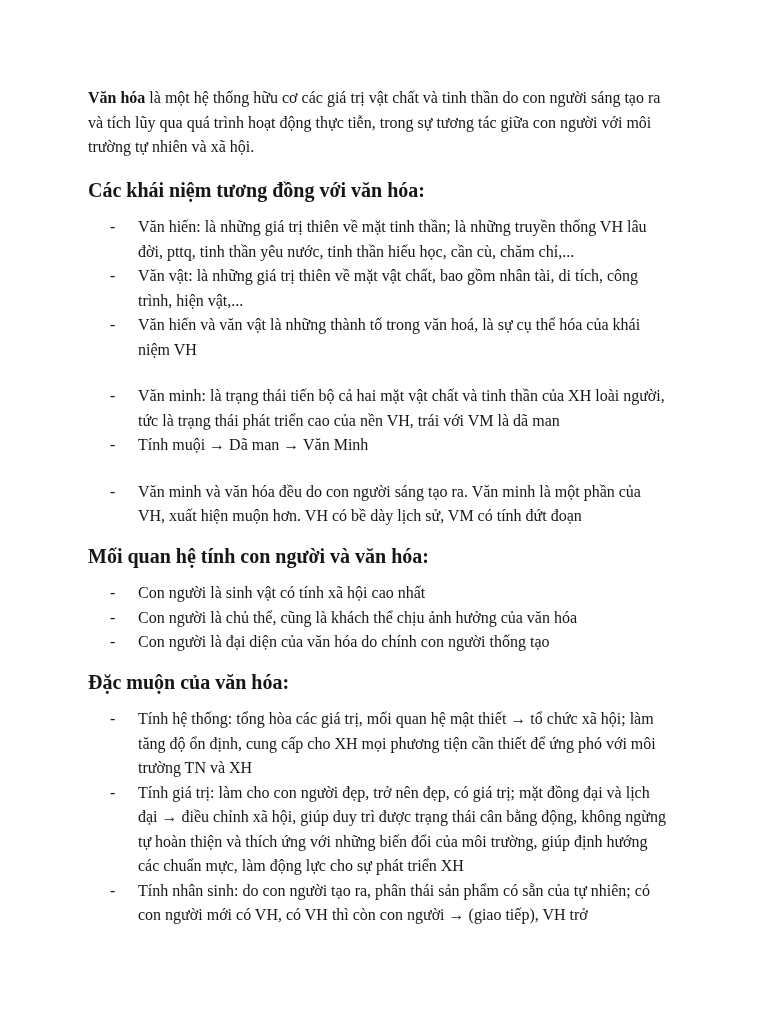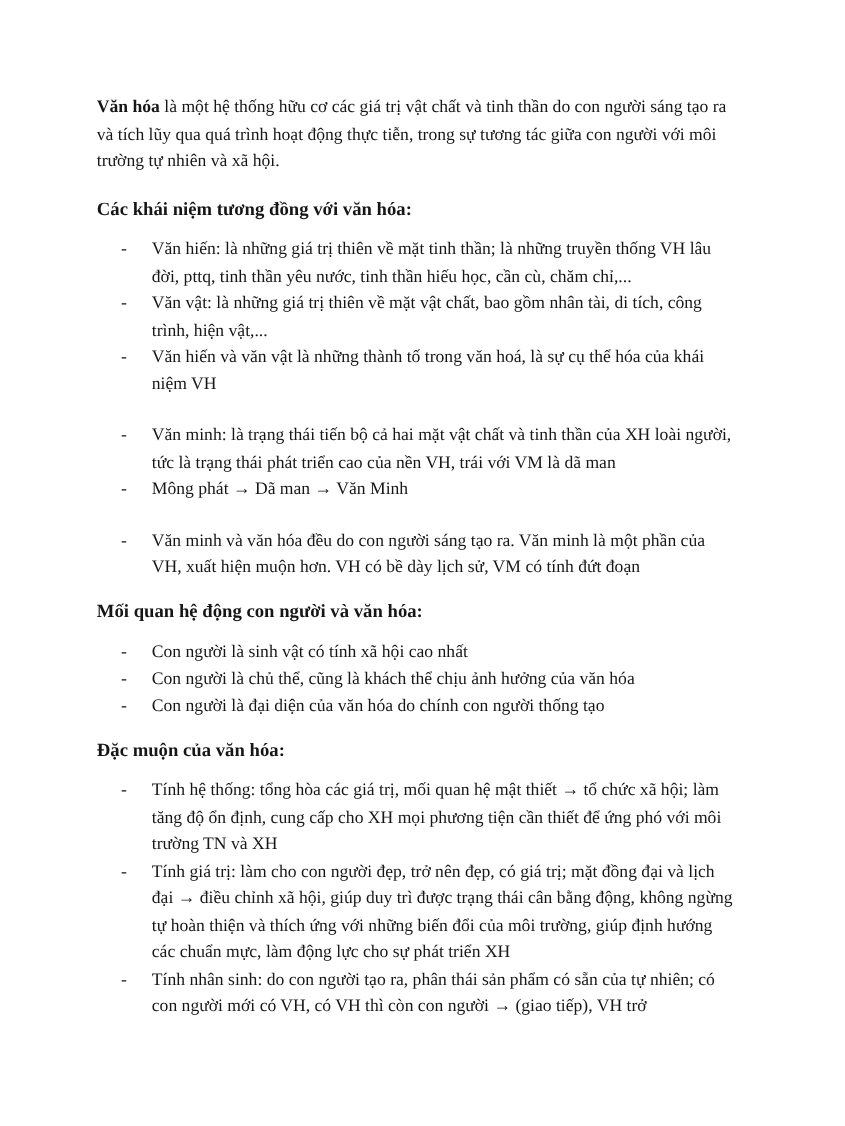--- a/index.html
+++ b/index.html
@@ -26,21 +26,21 @@
     margin: 0 0 18px 0;
     font-size: 16px;
     line-height: 24.5px;
     text-align: left;
   }
   .lead {
     font-weight: bold;
   }
   h2.section-heading {
     margin: 0 0 13px 0;
-    font-size: 17px;
+    font-size: 20px;
     line-height: 24.5px;
     font-weight: bold;
   }
   ul.bullet-list {
     list-style: none;
     margin: 10px 0 15px 0;
     padding: 0;
   }
   ul.bullet-list li {
     display: flex;
@@ -79,29 +79,29 @@
     <li>
       <span class="marker">-</span>
       <span class="btext">Văn hiến và văn vật là những thành tố trong văn hoá, là sự cụ thể hóa của khái niệm VH</span>
     </li>
     <li class="gap">
       <span class="marker">-</span>
       <span class="btext">Văn minh: là trạng thái tiến bộ cả hai mặt vật chất và tinh thần của XH loài người, tức là trạng thái phát triển cao của nền VH, trái với VM là dã man</span>
     </li>
     <li>
       <span class="marker">-</span>
-      <span class="btext">Mông phát → Dã man → Văn Minh</span>
+      <span class="btext">Tính muội → Dã man → Văn Minh</span>
     </li>
     <li class="gap">
       <span class="marker">-</span>
       <span class="btext">Văn minh và văn hóa đều do con người sáng tạo ra. Văn minh là một phần của VH, xuất hiện muộn hơn. VH có bề dày lịch sử, VM có tính đứt đoạn</span>
     </li>
   </ul>
 
-  <h2 class="section-heading">Mối quan hệ động con người và văn hóa:</h2>
+  <h2 class="section-heading">Mối quan hệ tính con người và văn hóa:</h2>
   <ul class="bullet-list">
     <li>
       <span class="marker">-</span>
       <span class="btext">Con người là sinh vật có tính xã hội cao nhất</span>
     </li>
     <li>
       <span class="marker">-</span>
       <span class="btext">Con người là chủ thể, cũng là khách thể chịu ảnh hưởng của văn hóa</span>
     </li>
     <li>

